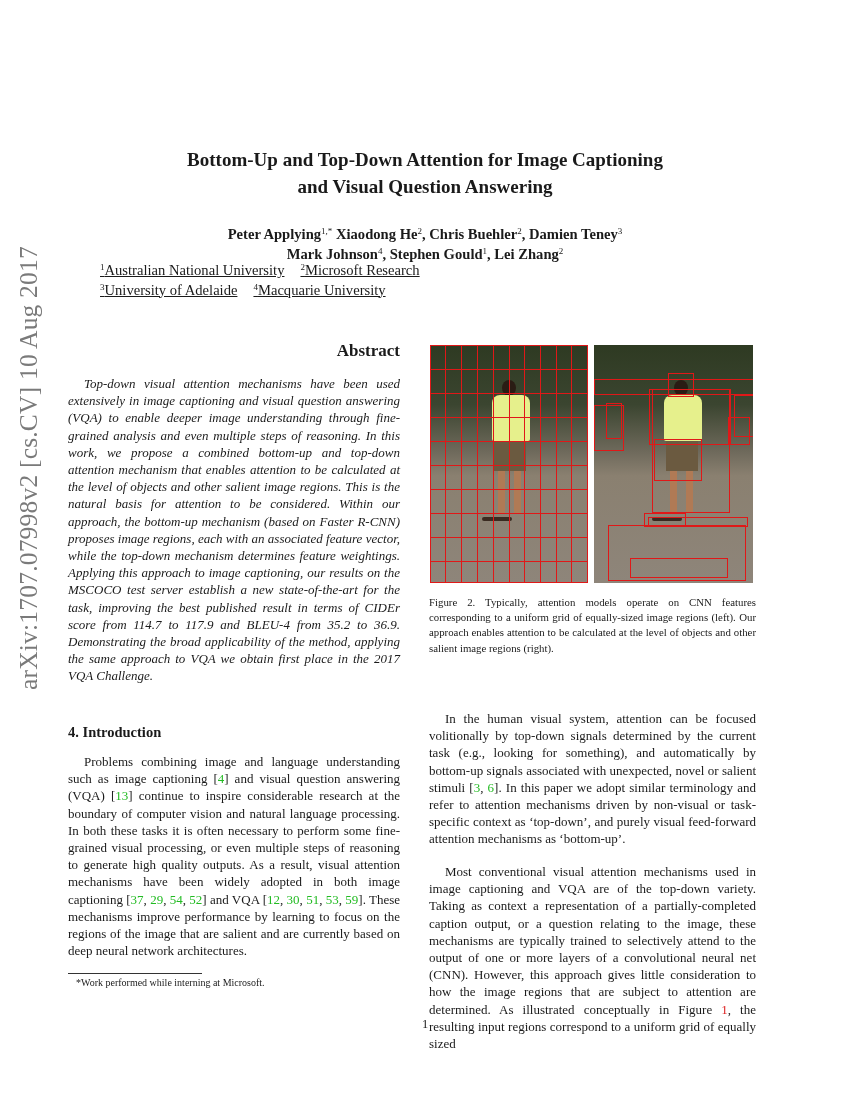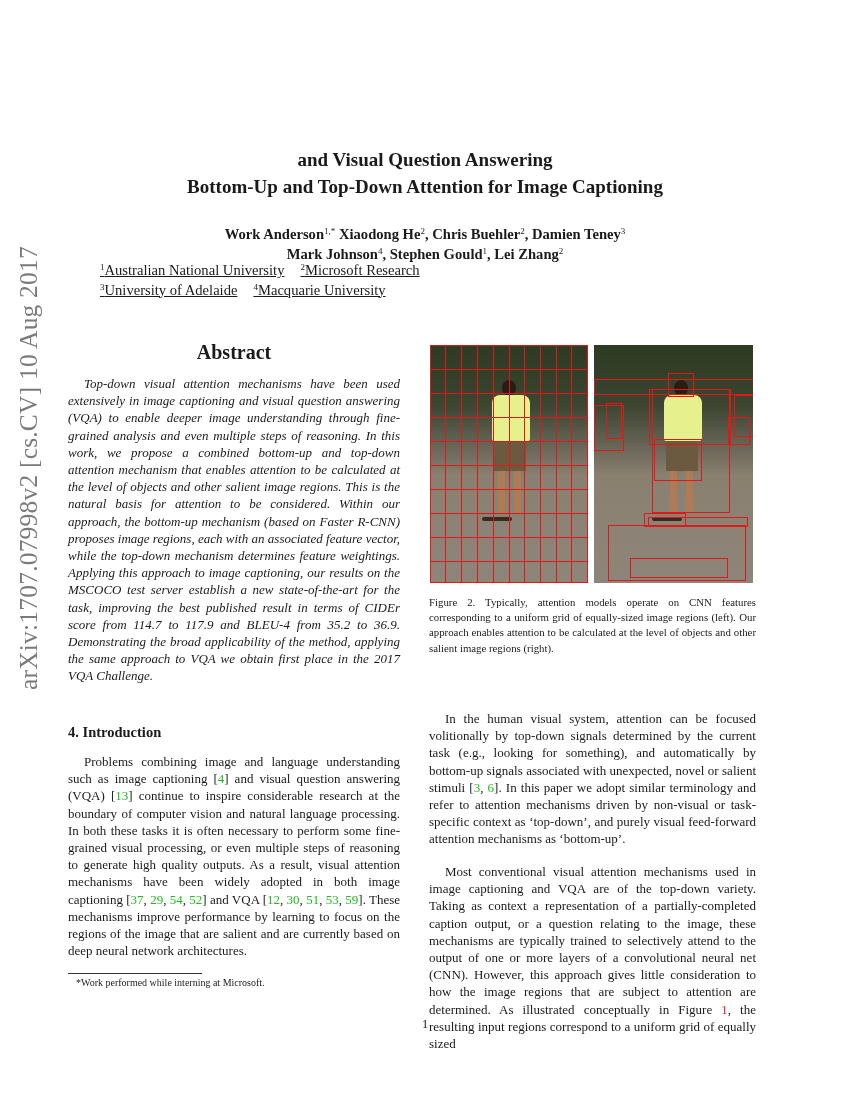--- a/index.html
+++ b/index.html
@@ -14,21 +14,21 @@
   .authors { left: 100px; top: 225px; width: 650px; text-align: center; font-weight: bold;
              font-size: 14.6px; line-height: 19.5px; }
   .affils { left: 100px; top: 261px; width: 650px; 
             font-size: 14.6px; line-height: 19.5px; text-decoration: underline; }
   .affils .gap { display: inline-block; width: 16px; }
   sup { font-size: 9px; line-height: 0; vertical-align: 5px; font-weight: normal; }
   .col { font-size: 13px; line-height: 17.2px; text-align: justify; }
   .col p { margin: 0; text-indent: 16px; }
   .lcol { left: 68px; width: 344px; }
   .rcol { left: 429px; width: 327px; }
-  .abstract-h { left: 68px; top: 341px; width: 332px; text-align: center; font-weight: bold; font-size: 20px; }
+  .abstract-h { left: 68px; top: 341px; width: 332px; text-align: right; font-weight: bold; font-size: 17px; }
   .abstract { top: 375px; font-style: italic; }
   .intro-h { left: 68px; top: 724px; font-weight: bold; font-size: 14.5px; }
   .intro { top: 753px; }
   .cite { color: #22bb22; }
   .ref { color: #dd2222; }
   .fn-rule { left: 68px; top: 973px; width: 134px; height: 1px; background: #333; }
   .footnote { left: 76px; top: 977px; font-size: 10px; }
   .fig { top: 345px; height: 238px; background: linear-gradient(180deg,#2e3a22 0%,#3b4530 25%,#6f6a5c 45%,#8a8070 55%,#8e857a 100%); overflow: hidden; }
   .fig-left { left: 430px; width: 158px; }
   .fig-right { left: 594px; width: 159px; }
@@ -44,27 +44,27 @@
   .para1 { top: 710px; }
   .para2 { top: 863px; }
   .pagenum { left: 0; width: 850px; top: 1017px; text-align: center; font-size: 12.5px; }
 </style>
 </head>
 <body>
 
 <div class="arxiv">arXiv:1707.07998v2  [cs.CV]  10 Aug 2017</div>
 
 <div class="abs title">
+  <div>Bottom-Up and Top-Down Attention for Image Captioning</div>
   <div>and Visual Question Answering</div>
-  <div>Bottom-Up and Top-Down Attention for Image Captioning</div>
 </div>
 
 <div class="abs authors">
   <div>
-    <span>Work Anderson</span><sup>1,*</sup>
+    <span>Peter Applying</span><sup>1,*</sup>
     <span>Xiaodong He</span><sup>2</sup><span>, </span><span>Chris Buehler</span><sup>2</sup><span>, </span><span>Damien Teney</span><sup>3</sup>
   </div>
   <div>
     <span>Mark Johnson</span><sup>4</sup><span>, </span><span>Stephen Gould</span><sup>1</sup><span>, </span><span>Lei Zhang</span><sup>2</sup>
   </div>
 </div>
 
 <div class="abs affils">
   <div>
     <sup>1</sup><span>Australian National University</span><span class="gap"></span><sup>2</sup><span>Microsoft Research</span>

